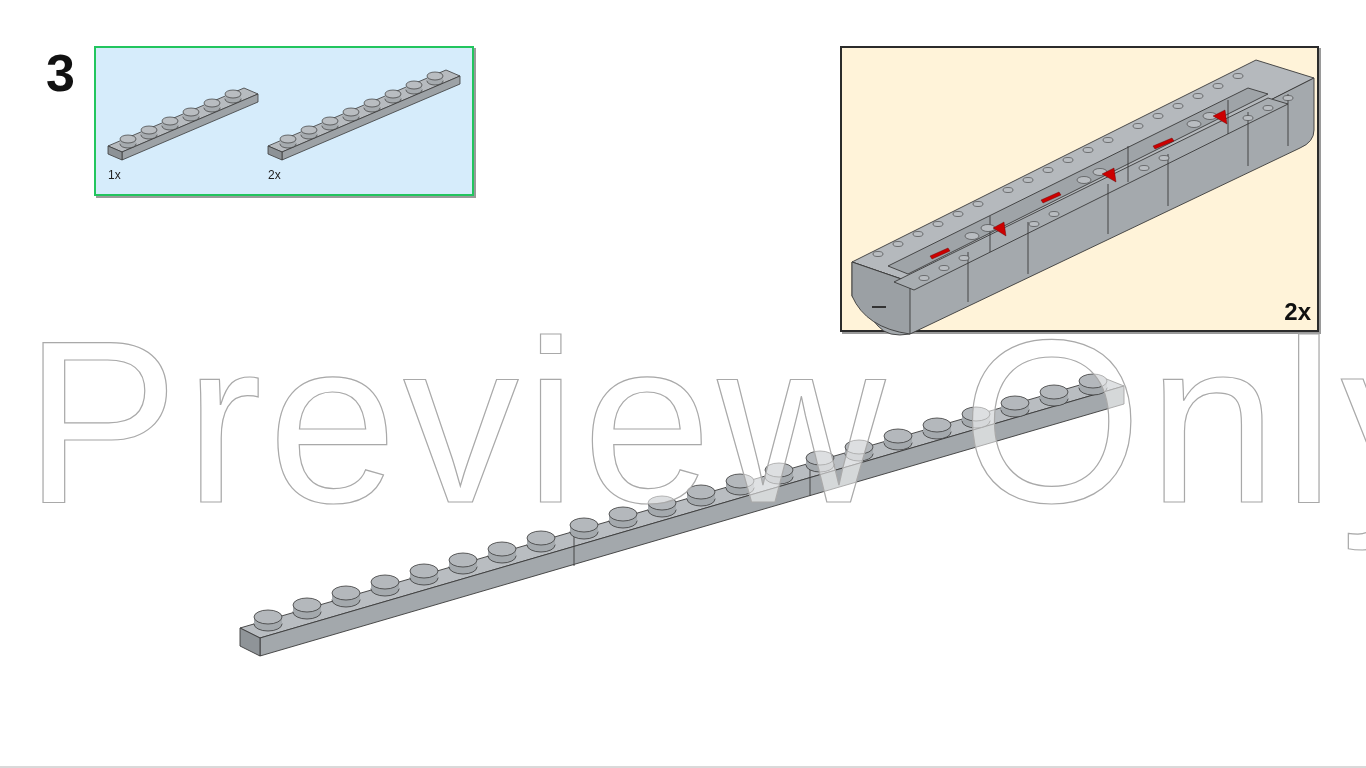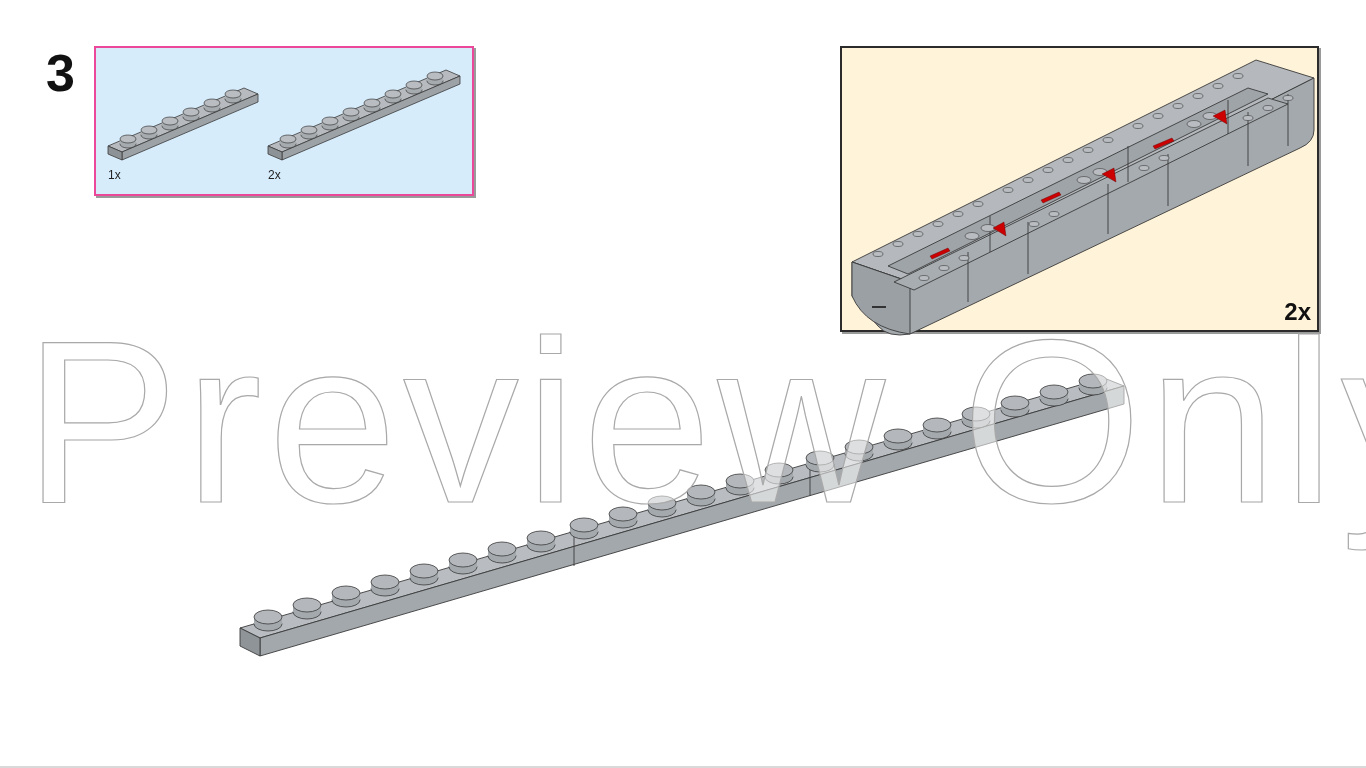--- a/index.html
+++ b/index.html
@@ -12,21 +12,21 @@
     .bottom-rule { position: absolute; left: 0; top: 766px; width: 1366px; height: 2px; background: #d9d9d9; }
 
     .step-number {
       position: absolute; left: 46px; top: 42px;
       font-family: "Liberation Sans", sans-serif; font-weight: bold;
       font-size: 52px; line-height: 62px; color: #111;
     }
 
     .parts-box {
       position: absolute; left: 94px; top: 46px; width: 376px; height: 146px;
-      background: #d6ecfb; border: 2px solid #ec4899;
+      background: #d6ecfb; border: 2px solid #22c55e;
       box-shadow: 2px 2px 0 #9a9a9a;
     }
     .part-qty {
       position: absolute; font-size: 12px; color: #222;
       font-family: "Liberation Sans", sans-serif;
     }
 
     .assembly-box {
       position: absolute; left: 840px; top: 46px; width: 475px; height: 282px;
       background: #fff3d9; border: 2px solid #2b2b2b;

